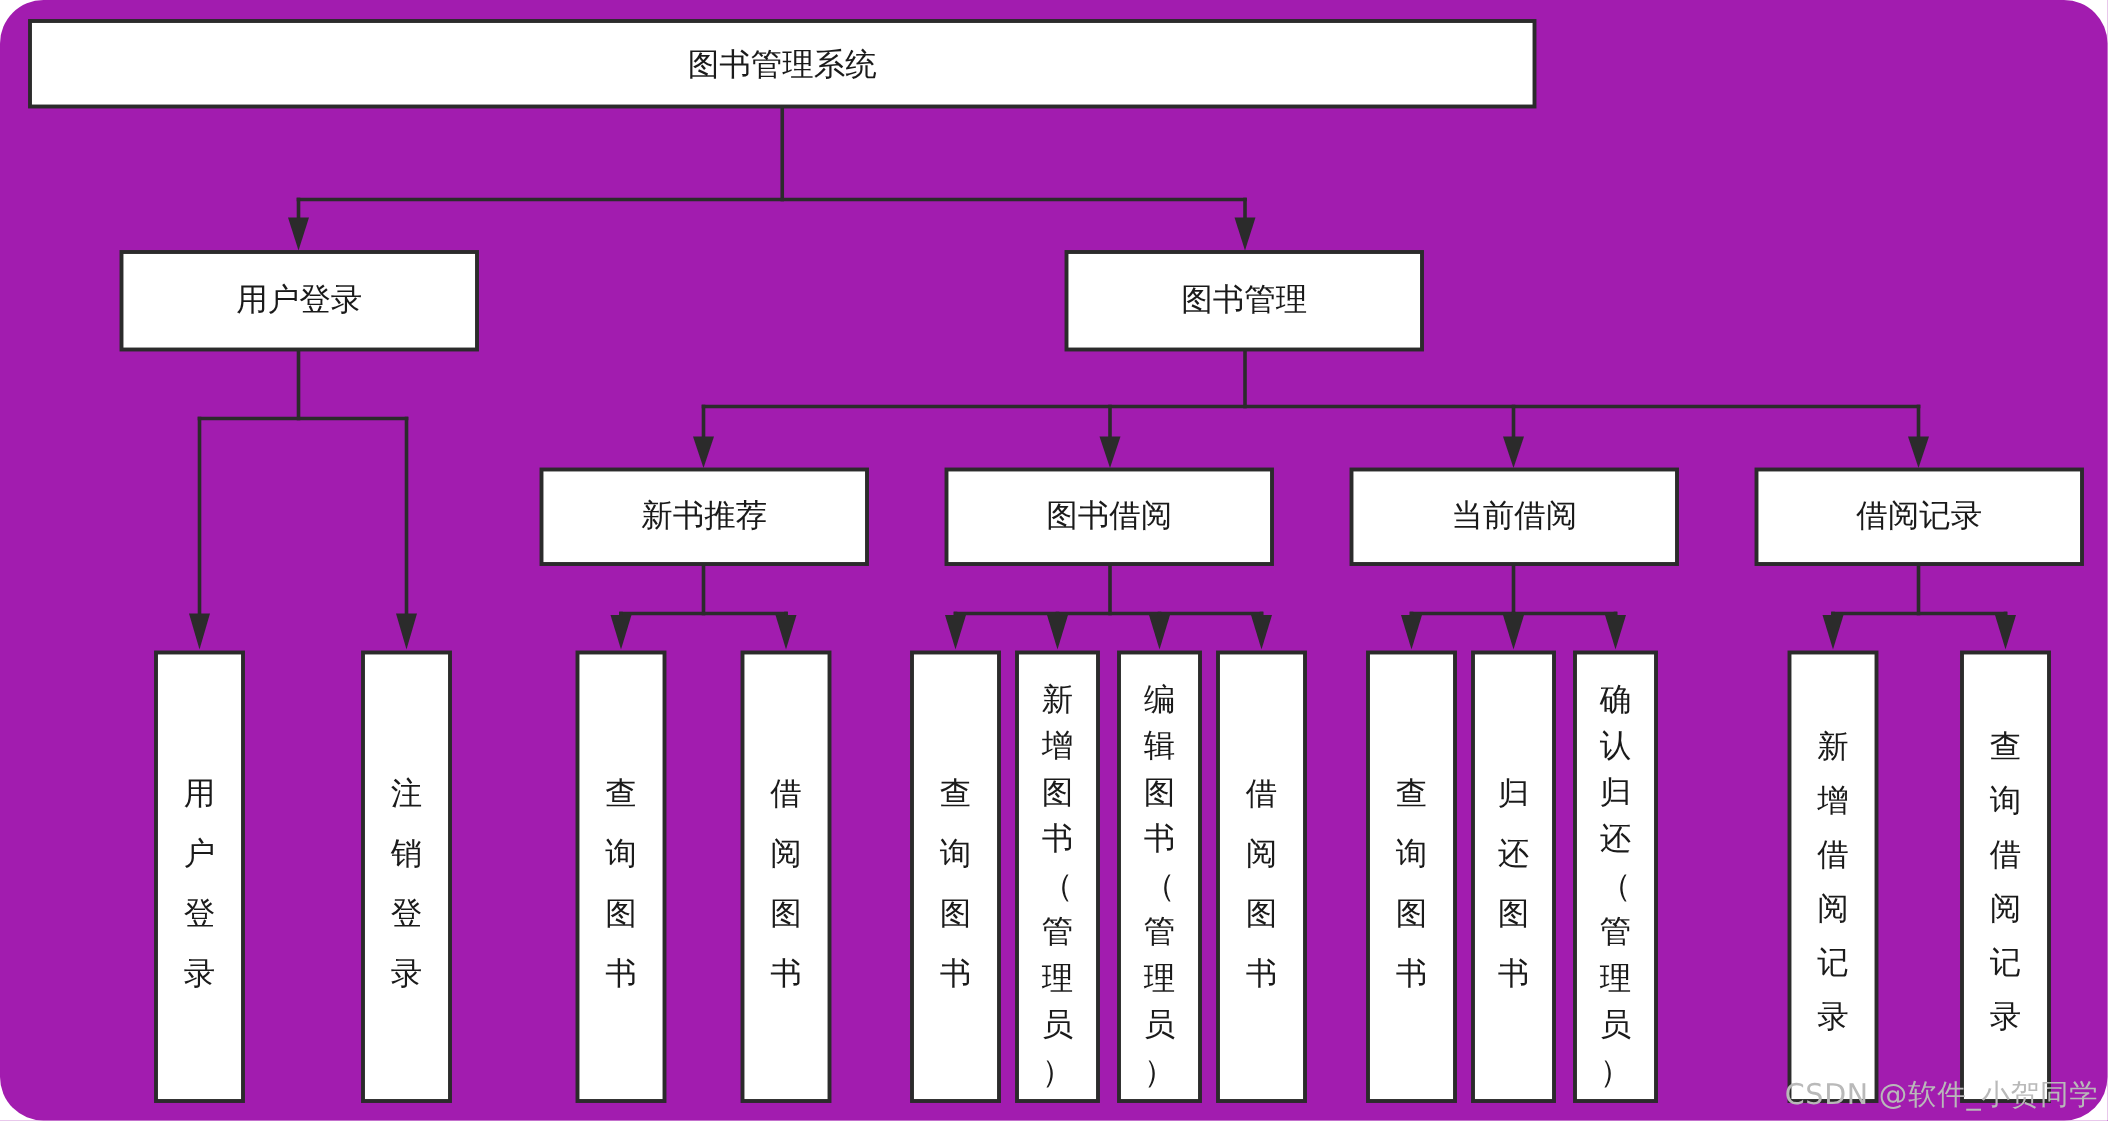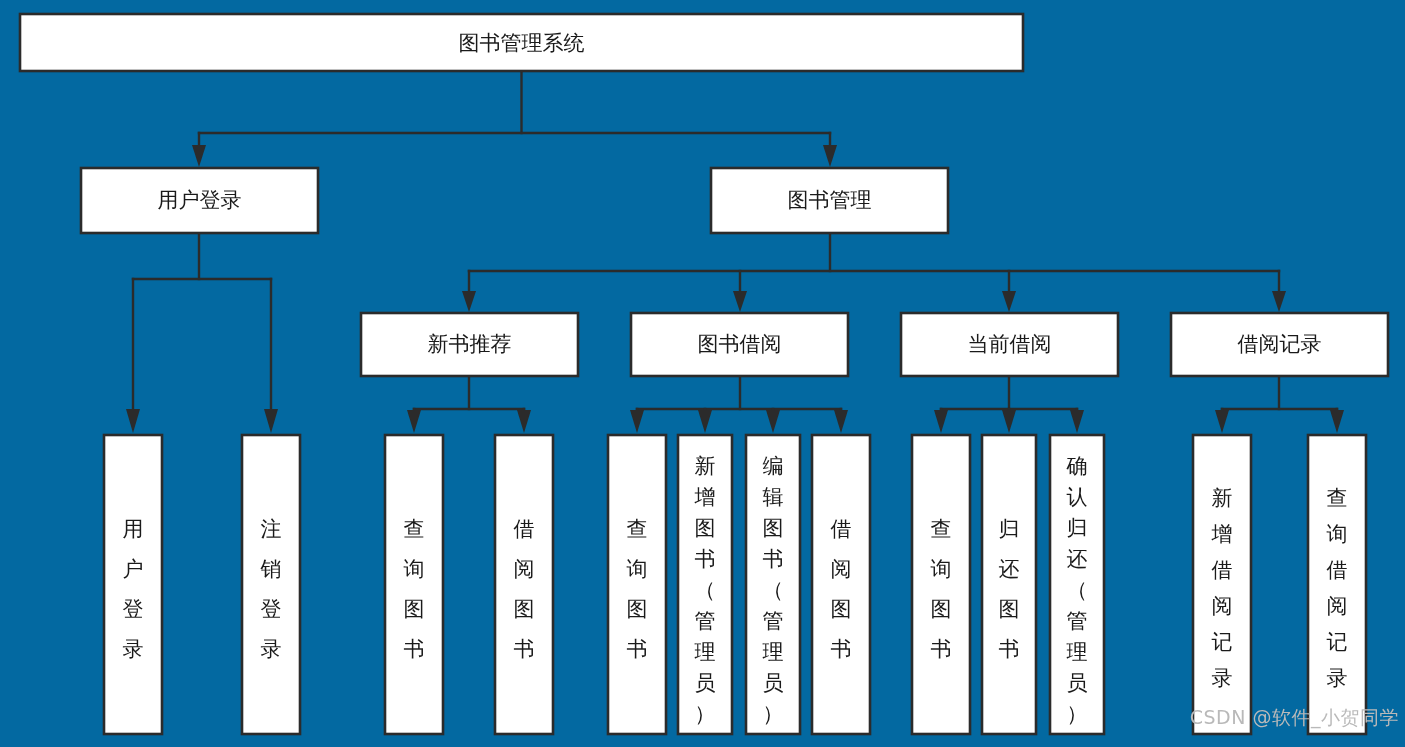--- a/index.html
+++ b/index.html
@@ -10,21 +10,22 @@
   body {
     width: 1405px;
     height: 747px;
     font-family: "DejaVu Sans", "Liberation Sans", sans-serif;
     overflow: hidden;
   }
   #diagram-root {
     position: relative;
     width: 1405px;
     height: 747px;
-    background: #0369a1;
+    background: #a21caf;
+    border-radius: 29px;
   }
   svg.diagram-canvas {
     position: absolute;
     left: 0;
     top: 0;
     width: 1405px;
     height: 747px;
   }
   .node-box {
     fill: #ffffff;
@@ -50,21 +51,21 @@
   }
   .node-label-v {
     font-family: "DejaVu Sans", "Liberation Sans", sans-serif;
     font-size: 21px;
     fill: #1a1a1a;
     text-anchor: middle;
   }
   .watermark-text {
     position: absolute;
     right: 6px;
-    bottom: 16px;
+    bottom: 4px;
     font-family: "DejaVu Sans", "Liberation Sans", sans-serif;
     font-size: 19px;
     color: #b9b9b9;
     letter-spacing: 0.5px;
     white-space: nowrap;
     user-select: none;
   }
 </style>
 </head>
 <body>

